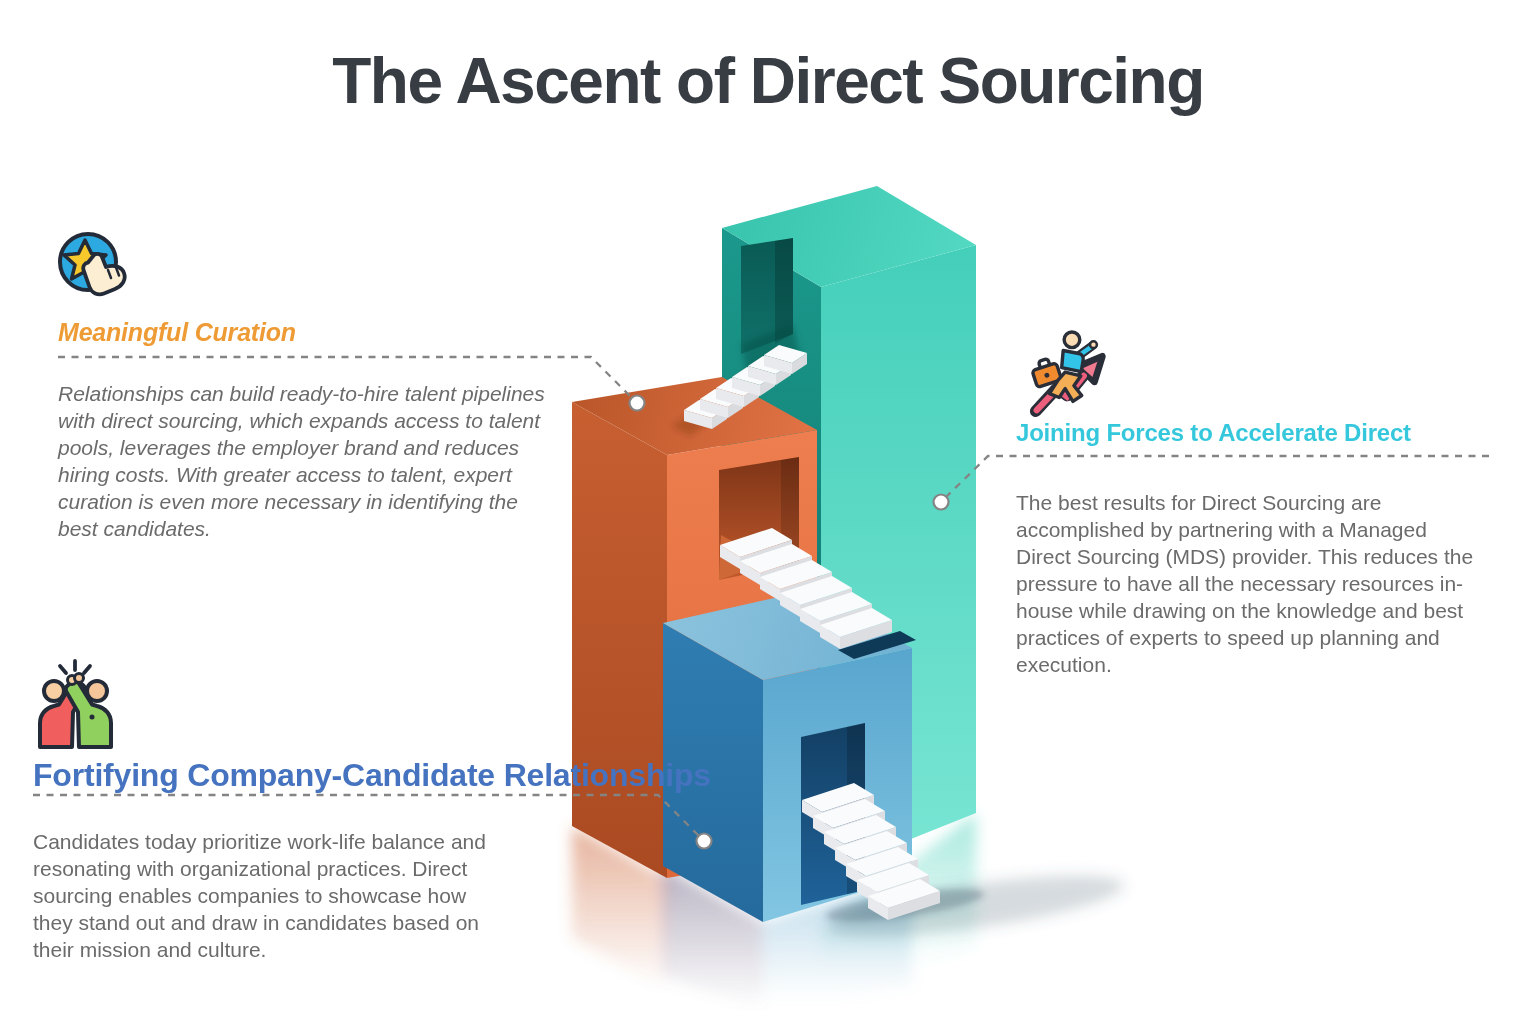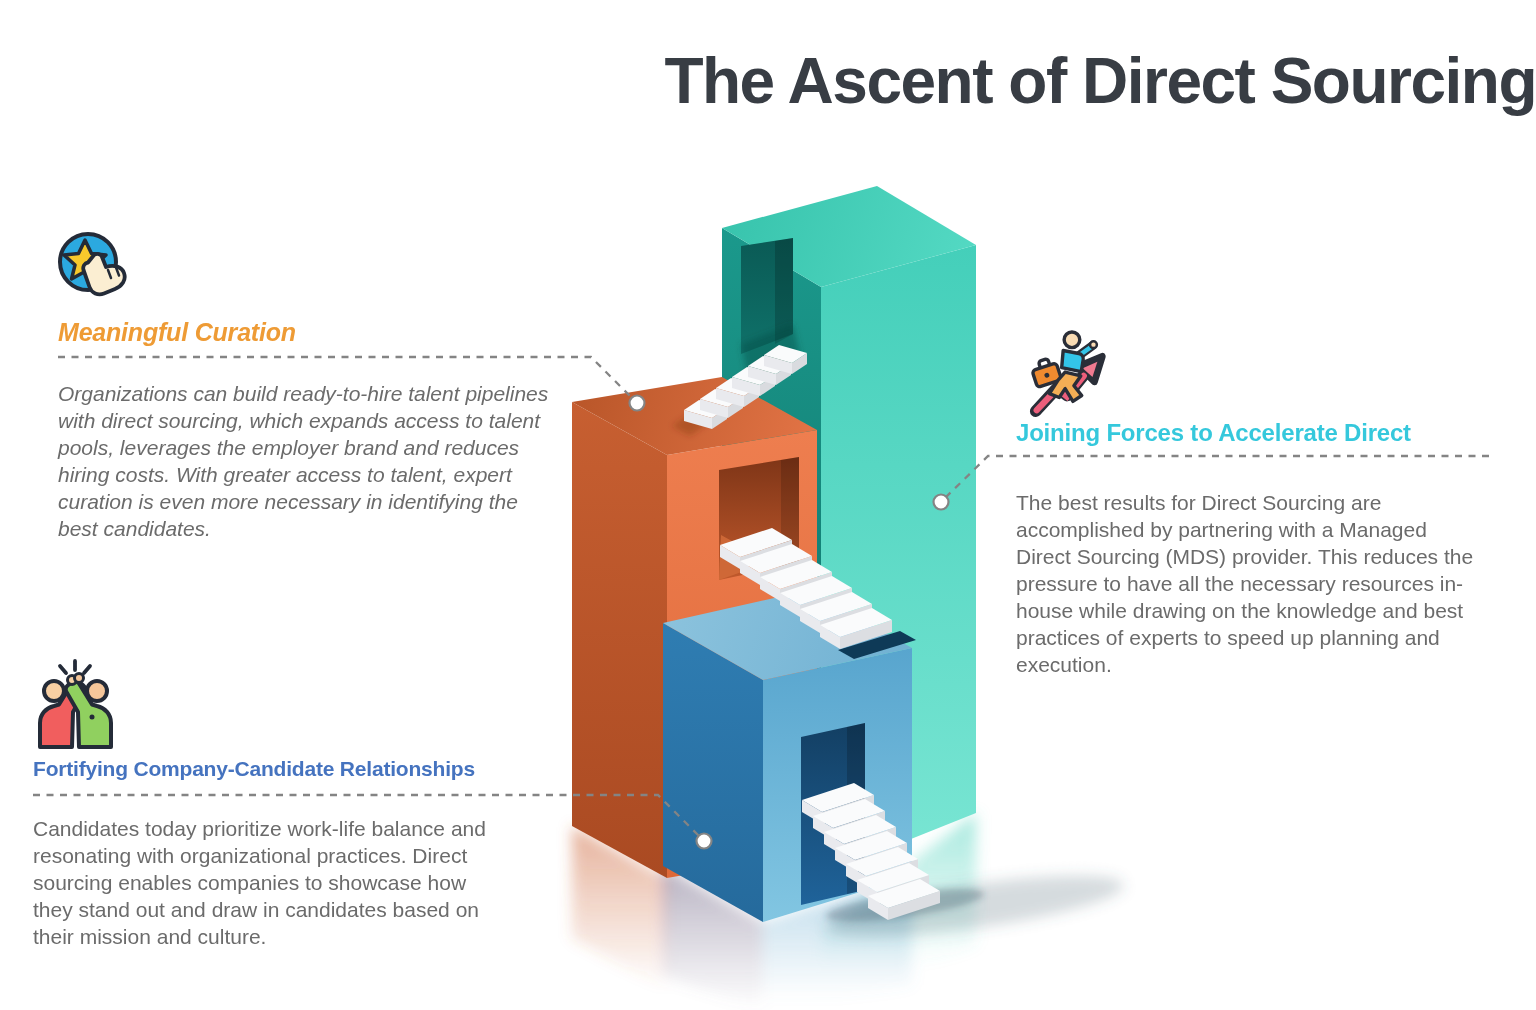--- a/index.html
+++ b/index.html
@@ -3,37 +3,37 @@
 <meta charset="utf-8">
 <style>
   html,body{margin:0;padding:0;}
   body{
     width:1536px;height:1010px;position:relative;overflow:hidden;
     background:#ffffff;
     font-family:"Liberation Sans","DejaVu Sans",sans-serif;
   }
   .stage{position:absolute;inset:0;}
   .title{
-    position:absolute;left:0;right:0;top:44px;text-align:right;
+    position:absolute;left:0;right:0;top:44px;text-align:center;
     font-size:64px;font-weight:700;letter-spacing:-1.5px;color:#383D44;
   }
   .section{position:absolute;}
   .section-heading{font-weight:700;letter-spacing:-0.2px;white-space:nowrap;}
   .accent-orange{color:#EE9B35;}
   .accent-cyan{color:#35C8DC;}
   .accent-blue{color:#4573BF;}
   .section-body{color:#6B6B6B;font-size:21px;line-height:27px;}
   #sec1{left:58px;top:318px;width:500px;font-style:italic;}
   #sec1 .section-heading{font-size:25px;}
   #sec1 .section-body{margin-top:33px;width:500px;}
   #sec2{left:1016px;top:419px;width:474px;}
   #sec2 .section-heading{font-size:24px;}
   #sec2 .section-body{margin-top:42px;width:470px;}
   #sec3{left:33px;top:757px;width:620px;}
-  #sec3 .section-heading{font-size:21px;}
+  #sec3 .section-heading{font-size:32px;}
   #sec3 .section-body{margin-top:34px;width:465px;}
   .icon{position:absolute;}
   #icon1{left:54px;top:229px;}
   #icon2{left:1026px;top:327px;}
   #icon3{left:28px;top:655px;}
   svg{display:block;}
 </style>
 </head>
 <body>
 
@@ -252,21 +252,21 @@
       <circle cx="26" cy="36" r="10" fill="#F7CFA3" stroke="#242B38" stroke-width="4"></circle>
       <circle cx="69" cy="36" r="10" fill="#F5C69A" stroke="#242B38" stroke-width="4"></circle>
       <circle cx="44" cy="25" r="4.5" fill="#F7CFA3" stroke="#242B38" stroke-width="3"></circle>
       <circle cx="51" cy="23" r="4.5" fill="#F5C69A" stroke="#242B38" stroke-width="3"></circle>
       <circle cx="64" cy="62" r="2.5" fill="#242B38"></circle>
     </svg>
   </div>
 
   <div class="section" id="sec1">
     <div class="section-heading accent-orange">Meaningful Curation</div>
-    <div class="section-body">Organizations can build ready-to-hire talent pipelines with direct sourcing, which expands access to talent pools, leverages the employer brand and reduces hiring costs. With greater access to talent, expert curation is even more necessary in identifying the best candidates.</div>
+    <div class="section-body">Relationships can build ready-to-hire talent pipelines with direct sourcing, which expands access to talent pools, leverages the employer brand and reduces hiring costs. With greater access to talent, expert curation is even more necessary in identifying the best candidates.</div>
   </div>
 
   <div class="section" id="sec2">
     <div class="section-heading accent-cyan">Joining Forces to Accelerate Direct</div>
     <div class="section-body">The best results for Direct Sourcing are accomplished by partnering with a Managed Direct Sourcing (MDS) provider. This reduces the pressure to have all the necessary resources in-house while drawing on the knowledge and best practices of experts to speed up planning and execution.</div>
   </div>
 
   <div class="section" id="sec3">
     <div class="section-heading accent-blue">Fortifying Company-Candidate Relationships</div>
     <div class="section-body">Candidates today prioritize work-life balance and resonating with organizational practices. Direct sourcing enables companies to showcase how they stand out and draw in candidates based on their mission and culture.</div>

